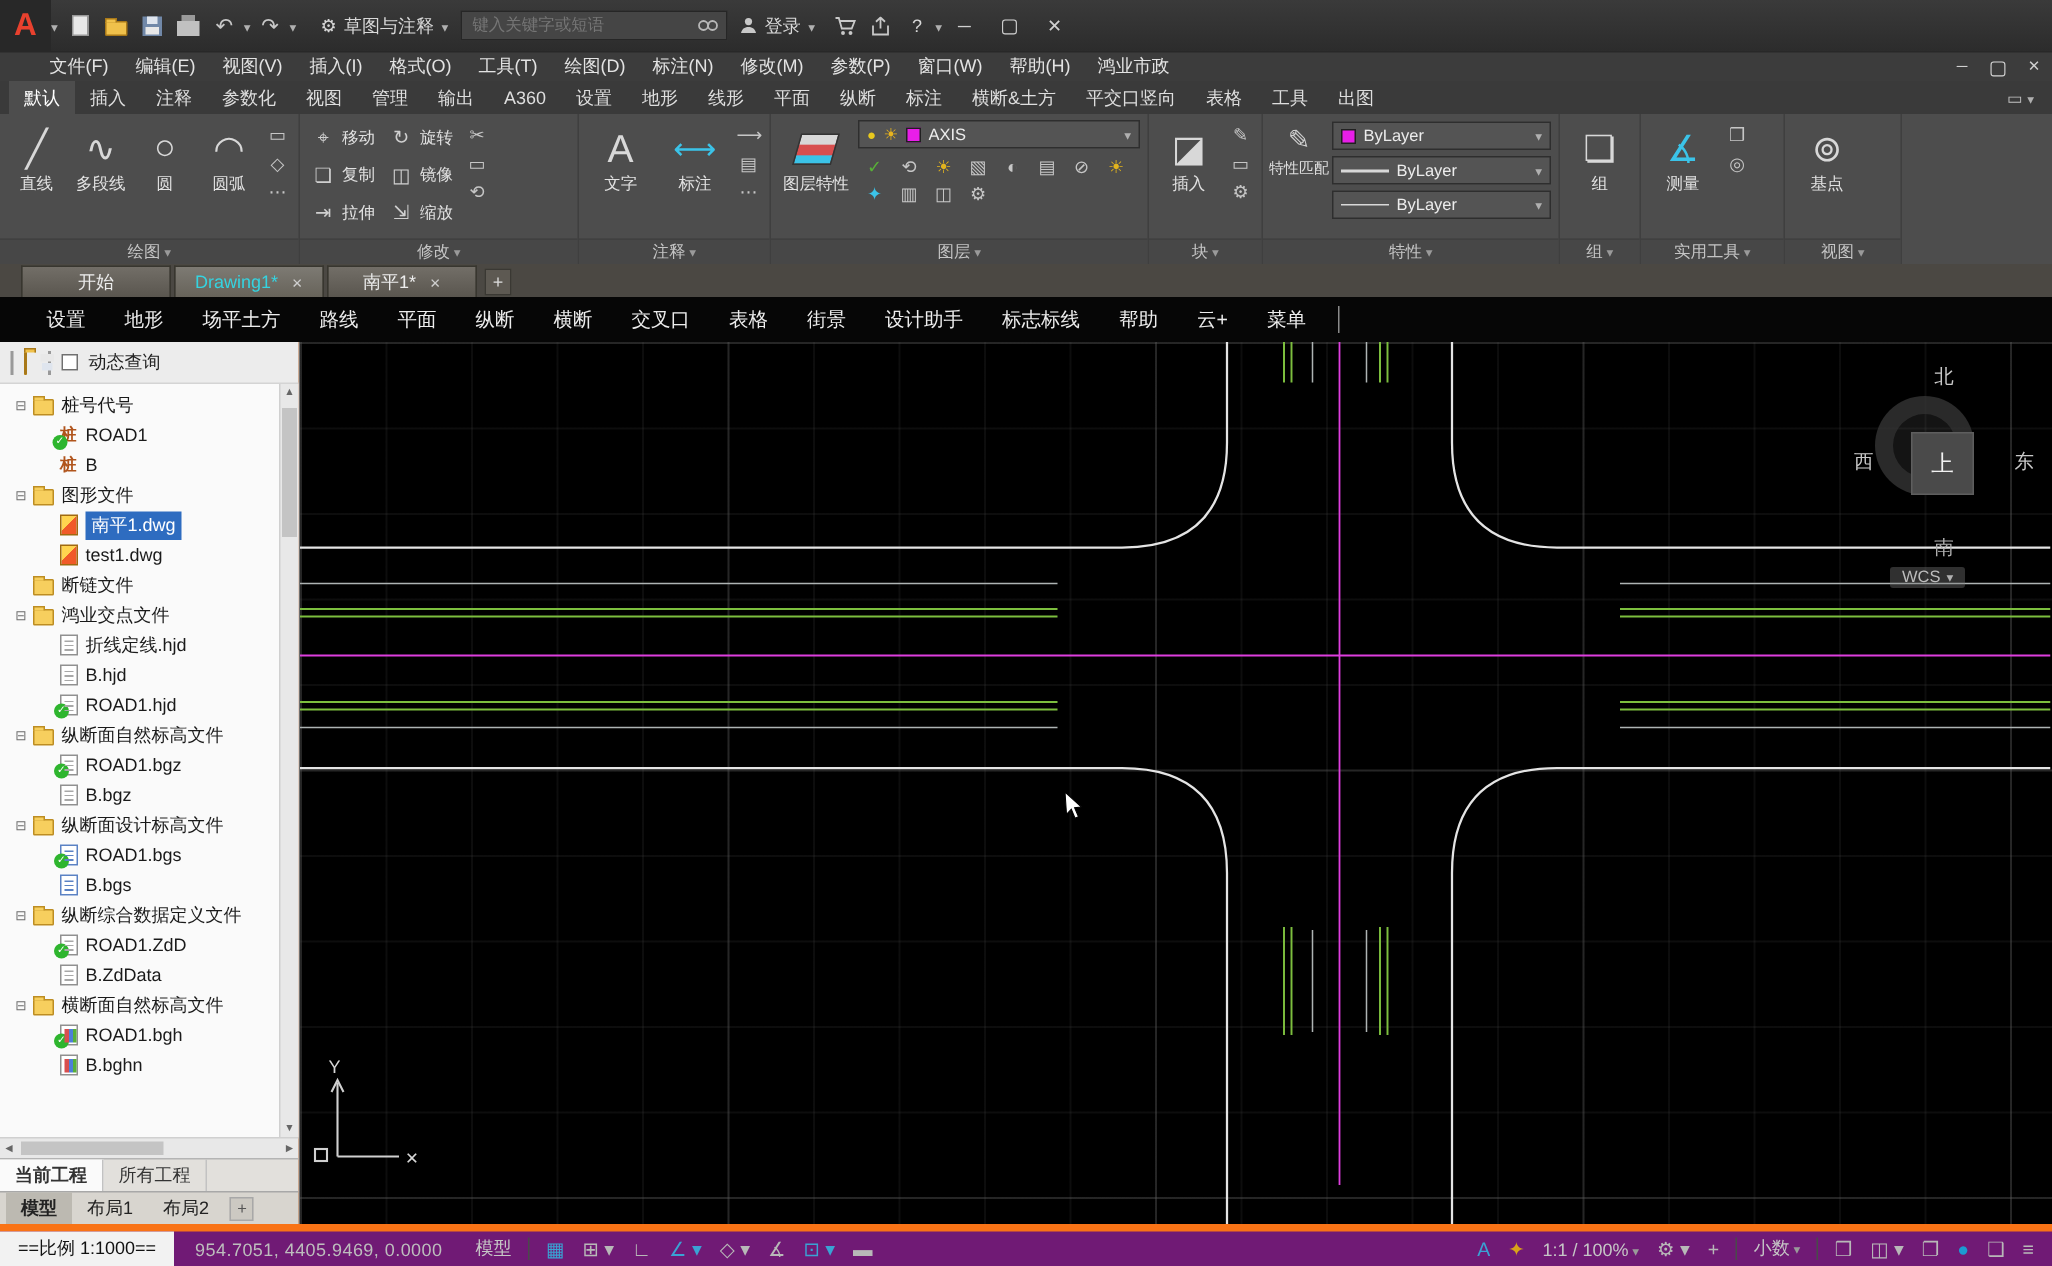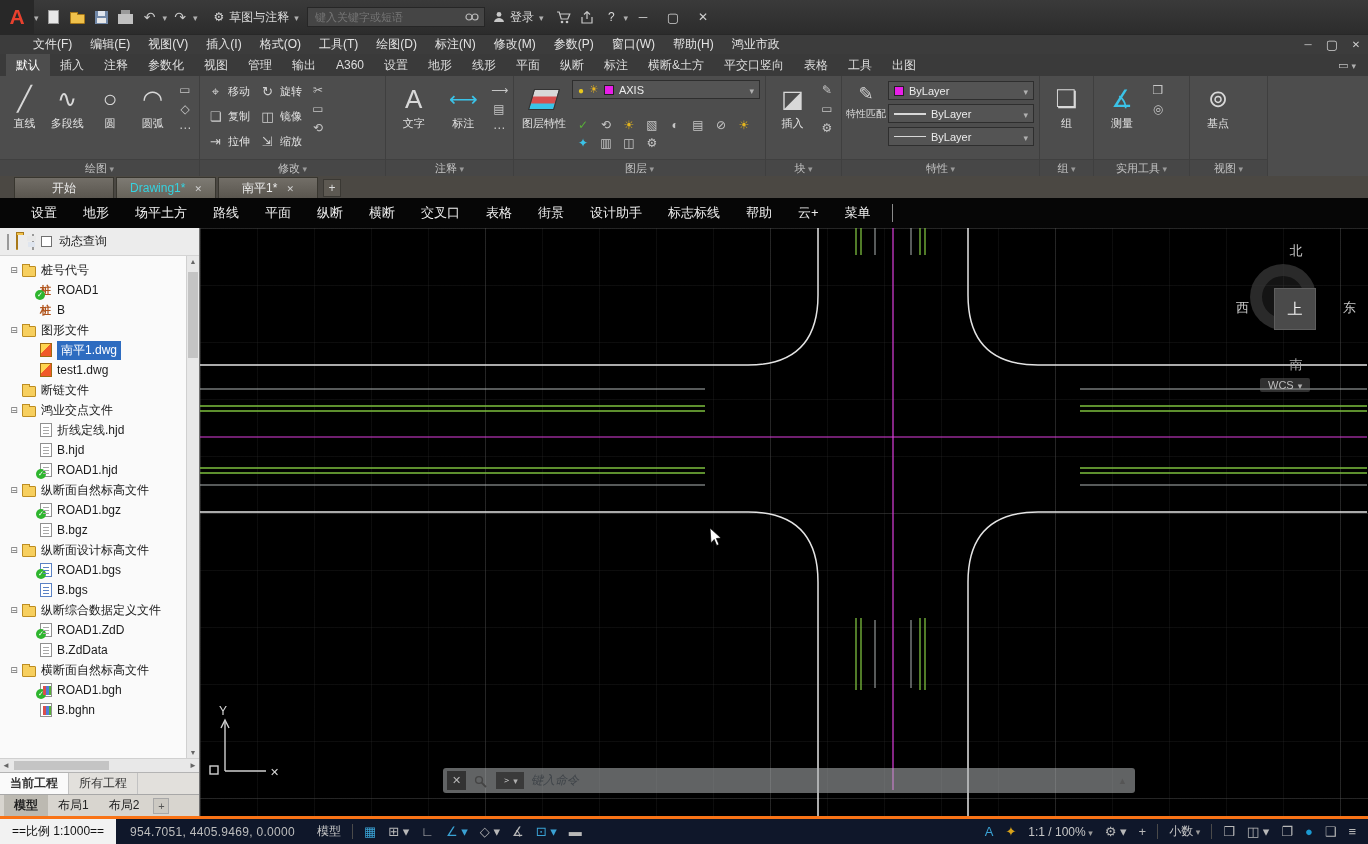--- a/index.html
+++ b/index.html
@@ -54,21 +54,21 @@
   .rbig{width:48px;display:flex;flex-direction:column;align-items:center;padding-top:2px;}
   .rbig .ico{height:36px;display:flex;align-items:center;justify-content:center;font-size:24px;color:#d8d8d8;}
   .rbig .lbl{font-size:11px;line-height:12px;text-align:center;color:#e2e2e2;white-space:pre-line;}
   .teal{color:#3bc3e8!important;}
   .toolcol{display:flex;flex-direction:column;justify-content:flex-start;gap:5px;padding:4px 2px;}
   .tglyph{font-size:12px;color:#c6c6c6;width:16px;text-align:center;line-height:14px;}
   .rgrid{display:grid;grid-template-rows:repeat(3,25px);grid-auto-flow:column;column-gap:2px;}
   .rsmall{display:flex;align-items:center;gap:5px;font-size:11px;padding:0 4px;color:#e0e0e0;}
   .rsmall .sico{font-size:13px;width:15px;text-align:center;color:#cfcfcf;}
   .i-layers{width:26px;height:21px;background:linear-gradient(180deg,#d8d8d8 0 6px,#d84f4f 7px 13px,#3bc3e8 14px 21px);transform:skewX(-16deg);border:1px solid #333;}
-  .lcol{display:flex;flex-direction:column;width:188px;gap:17px;padding-top:1px;}
+  .lcol{display:flex;flex-direction:column;width:188px;gap:3px;padding-top:1px;}
   .combo{height:19px;background:#545454;border:1px solid #2e2e2e;display:flex;align-items:center;font-size:11px;color:#ececec;padding:0 5px;gap:5px;}
   .combo .grow{flex:1;overflow:hidden;white-space:nowrap;}
   .combo .caret{margin-left:auto;}
   .sw{width:10px;height:10px;background:#e81ee8;border:1px solid #202020;flex:none;}
   .linesw{width:32px;border-top:2px solid #d8d8d8;flex:none;}
   .linesw.thin{border-top-width:1px;}
   .cb-bulb::before{content:"●";color:#e8c81e;font-size:10px;}
   .cb-sun::before{content:"☀";color:#e8b41e;font-size:11px;}
   .ltools{display:flex;flex-wrap:wrap;gap:4px 7px;font-size:12px;color:#c9c9c9;padding:2px 3px;line-height:15px;}
   .matchcol{width:40px;display:flex;flex-direction:column;align-items:center;padding-top:4px;gap:3px;}
@@ -160,21 +160,21 @@
   .dock{position:absolute;left:243px;top:540px;width:692px;height:25px;background:rgba(176,181,183,.55);border-radius:3px;display:flex;align-items:center;gap:7px;padding:0 4px;}
   .dclose{width:19px;height:19px;background:#333;color:#b8b8b8;display:flex;align-items:center;justify-content:center;font-size:11px;}
   .dclose::before{content:"✕";}
   .dprompt{width:28px;height:17px;background:#3a3a3a;color:#ddd;font-size:10px;display:flex;align-items:center;justify-content:center;gap:2px;}
   .dprompt::before{content:"＞";font-size:9px;}
   .dtext{font-size:12px;font-style:italic;color:#3f4449;}
   .dup{margin-left:auto;color:#555;font-size:9px;margin-right:4px;}
   .dup::before{content:"▲";}
 
   
-  .statusbar{height:28px;flex:none;background:#0f172a;display:flex;align-items:center;color:#c6c6c6;font-size:12px;border-top:3px solid #f97316;}
+  .statusbar{height:28px;flex:none;background:#701a75;display:flex;align-items:center;color:#c6c6c6;font-size:12px;border-top:5px solid #f97316;}
   .scale{height:100%;background:#f2f2f2;color:#111;display:flex;align-items:center;padding:0 12px;flex:none;}
   .coords{margin-left:14px;color:#bdbdbd;letter-spacing:.3px;white-space:nowrap;}
   .smodel{margin-left:16px;}
   .sep{width:1px;height:15px;background:#4a4a4a;margin:0 5px;flex:none;}
   .sicon{padding:0 6px;font-size:13px;color:#b8b8b8;white-space:nowrap;}
   .stext{padding:0 6px;white-space:nowrap;}
   .hascaret::after{content:" ▾";font-size:9px;color:#9a9a9a;}
   .spacer{flex:1;}
 </style>
 </head>
@@ -762,32 +762,20 @@
         <span class="cdir cn">北</span>
         <span class="cdir cw">西</span>
         <span class="cdir ce">东</span>
         <span class="cdir cs">南</span>
         <div class="wcs">
           <span>WCS</span>
           <span class="caret"></span>
         </div>
       </div>
 
-      <div class="dock">
-        <span class="dclose"></span>
-        <svg width="16" height="14" viewBox="0 0 16 14">
-            <circle cx="6" cy="6" r="3.4" fill="none" stroke="#444" stroke-width="1.4"></circle>
-            <path d="M8.6 8.6L13 13" stroke="#444" stroke-width="1.8"></path>
-          </svg>
-        <span class="dprompt">
-            <span class="caret"></span>
-          </span>
-        <span class="dtext">键入命令</span>
-        <span class="dup"></span>
-      </div>
     </div>
   </div>
 
   <div class="statusbar">
     <div class="scale">==比例 1:1000==</div>
     <span class="coords">954.7051, 4405.9469, 0.0000</span>
     <span class="smodel stext">模型</span>
     <span class="sep"></span>
     <span style="display:flex">
       <span class="sicon" style="color: rgb(58, 162, 212);">▦</span>

